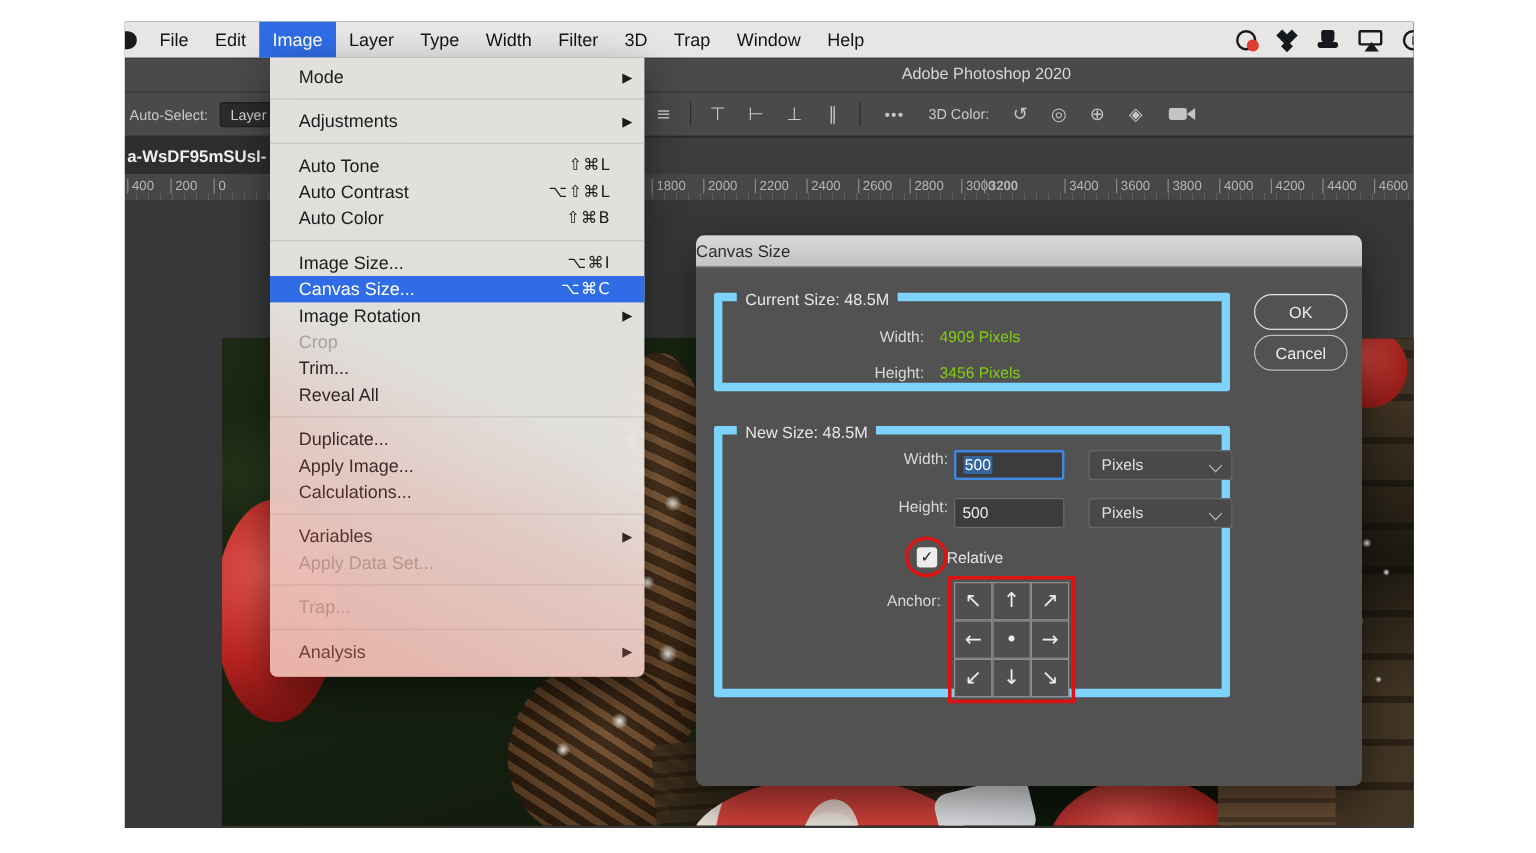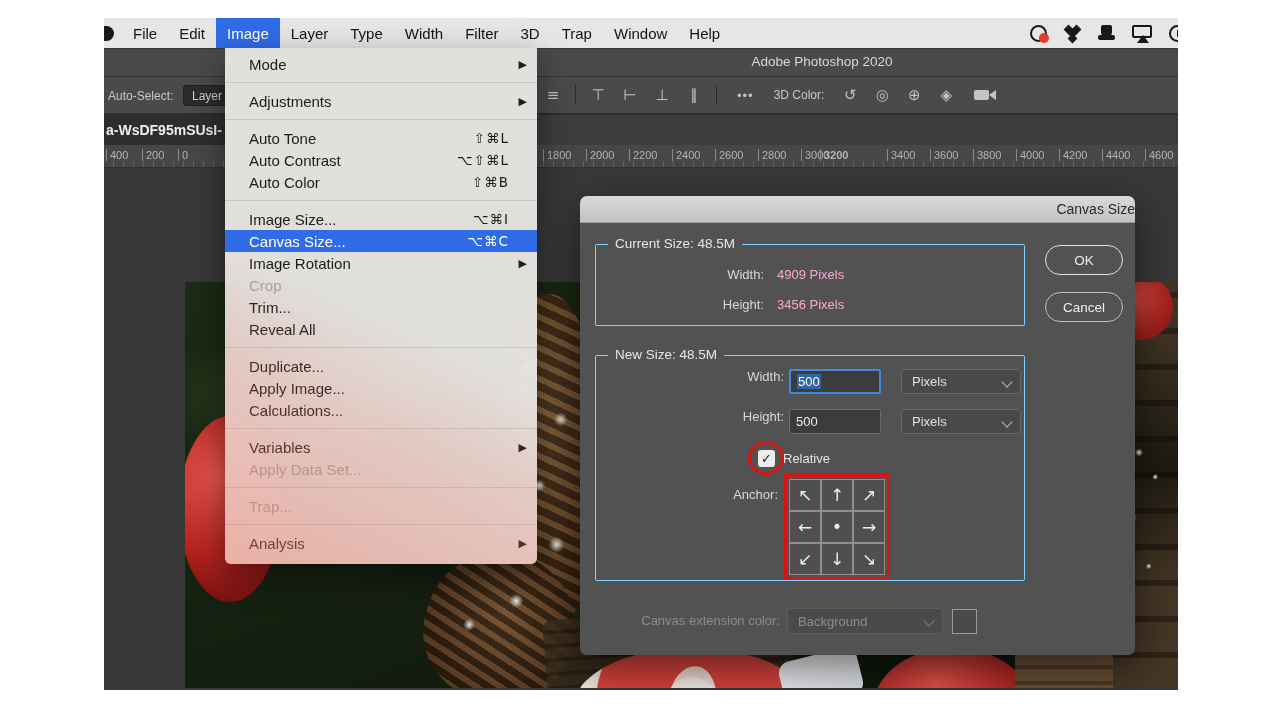--- a/index.html
+++ b/index.html
@@ -109,33 +109,33 @@
   .menu-item.disabled .mi-label, .menu-item.disabled .mi-shortcut { color:#a5a3a0; }
   .menu-item.highlighted { background:var(--accent,#2f6ce5); }
   .menu-item.highlighted .mi-label, .menu-item.highlighted .mi-shortcut { color:#fff; }
   .menu-item.sep_after { margin-bottom:15px; }
   .menu-item.sep_after::after { content:''; position:absolute; left:0; right:0; bottom:-8px; height:1px; background:#c9c7c4; }
 
   
   .dialog { position:absolute; left:476px; top:178px; width:555px; height:459px; background:#525252; z-index:40;
     border-radius:7px; box-shadow:0 14px 40px rgba(0,0,0,.55); font-size:13px; color:#dcdcdc; }
   .dlg-titlebar { position:absolute; left:0; top:0; width:100%; height:27px; border-radius:7px 7px 0 0;
-    background:linear-gradient(180deg,#d9d9d9,#c2c2c2); border-bottom:1px solid #9a9a9a; text-align:right; color:#2b2b2b; font-size:14px; padding-top:5px; }
-  .groupbox { position:absolute; border:1px solid #7dd3fc; border-radius:2px; }
+    background:linear-gradient(180deg,#d9d9d9,#c2c2c2); border-bottom:1px solid #9a9a9a; text-align:left; color:#2b2b2b; font-size:14px; padding-top:5px; }
+  .groupbox { position:absolute; border:7px solid #7dd3fc; border-radius:2px; }
   .gb-legend { position:absolute; top:-9px; left:12px; background:#525252; padding:0 7px; font-size:13.5px; color:#e6e6e6; white-space:nowrap; }
   .gb-current { left:15px; top:48px; width:430px; height:82px; }
   .gb-new { left:15px; top:159px; width:430px; height:226px; }
   .row { position:absolute; left:0; width:100%; display:flex; align-items:center; }
   .lab { text-align:right; color:#d8d8d8; }
-  .val { color:#f9a8d4; margin-left:13px; }
+  .val { color:#84cc16; margin-left:13px; }
   .gb-current .lab { width:168px; }
   .gb-new .lab { width:188px; }
   .pill-btn { position:absolute; left:465px; width:78px; height:30px; border-radius:15px; background:transparent; color:#ececec; font-size:13.5px; text-align:center; padding-top:7px; }
   .btn-ok { top:49px; border:1.6px solid #e2e2e2; }
-  .btn-cancel { top:96px; border:1.3px solid #bdbdbd; }
+  .btn-cancel { top:83px; border:1.3px solid #bdbdbd; }
   .field { height:25px; background:#3c3c3c; border:1px solid #6a6a6a; border-radius:2px; color:#ececec; padding:4px 6px 0; }
   .field.focused { border:2px solid #3f8ae0; padding-top:3px; }
   .sel-text { background:#34659f; color:#fff; padding:0 1px; }
   .w-input { position:absolute; left:193px; width:92px; }
   .dropdown { position:absolute; left:305px; width:120px; height:25px; background:#494949; border:1px solid #676767; border-radius:3px; color:#e0e0e0; padding:4px 10px 0; }
   .dropdown::after { content:''; position:absolute; right:9px; top:8px; width:7px; height:7px; border-right:1.6px solid #b8b8b8; border-bottom:1.6px solid #b8b8b8; transform:rotate(45deg); }
   .nrow1 { top:13px; } .nrow2 { top:53px; }
   .checkbox-row { position:absolute; left:0; top:93px; width:100%; height:22px; }
   .checkbox { position:absolute; left:162px; top:1px; width:17px; height:17px; background:#ececec; border-radius:3px; text-align:center; font-size:13px; color:#1a1a1a; line-height:17px; font-family:"DejaVu Sans", sans-serif; }
   .cb-label { position:absolute; left:187px; top:2px; color:#e6e6e6; }
@@ -422,20 +422,15 @@
           <div class="anchor-cell">←</div>
           <div class="anchor-cell">•</div>
           <div class="anchor-cell">→</div>
           <div class="anchor-cell">↙</div>
           <div class="anchor-cell">↓</div>
           <div class="anchor-cell">↘</div>
         </div>
       <div class="red-rect"></div>
     </div>
 
-    <div class="ext-row">
-      <span class="ext-label">Canvas extension color:</span>
-      <div class="ext-dropdown">Background</div>
-      <div class="ext-swatch"></div>
-    </div>
   </div>
 
 </div>
 
 </body></html>

